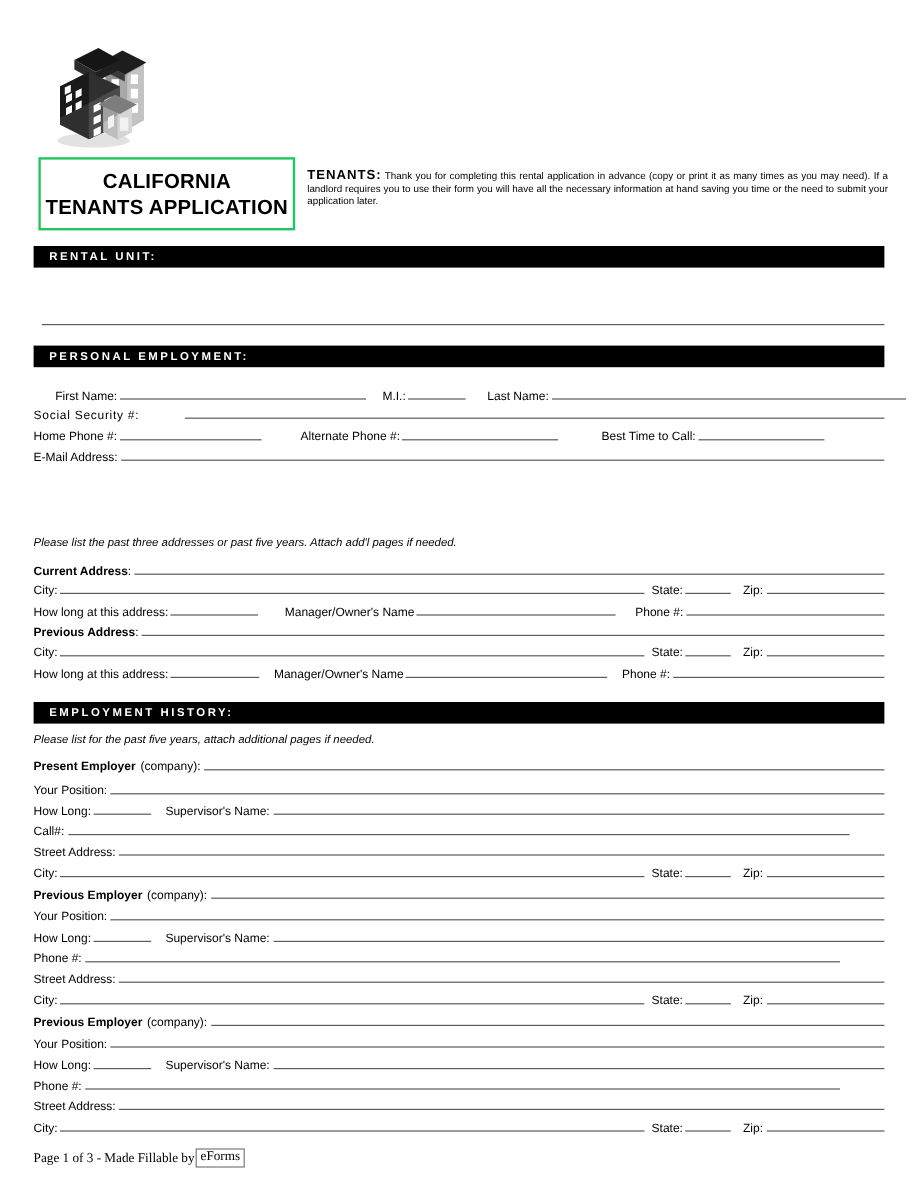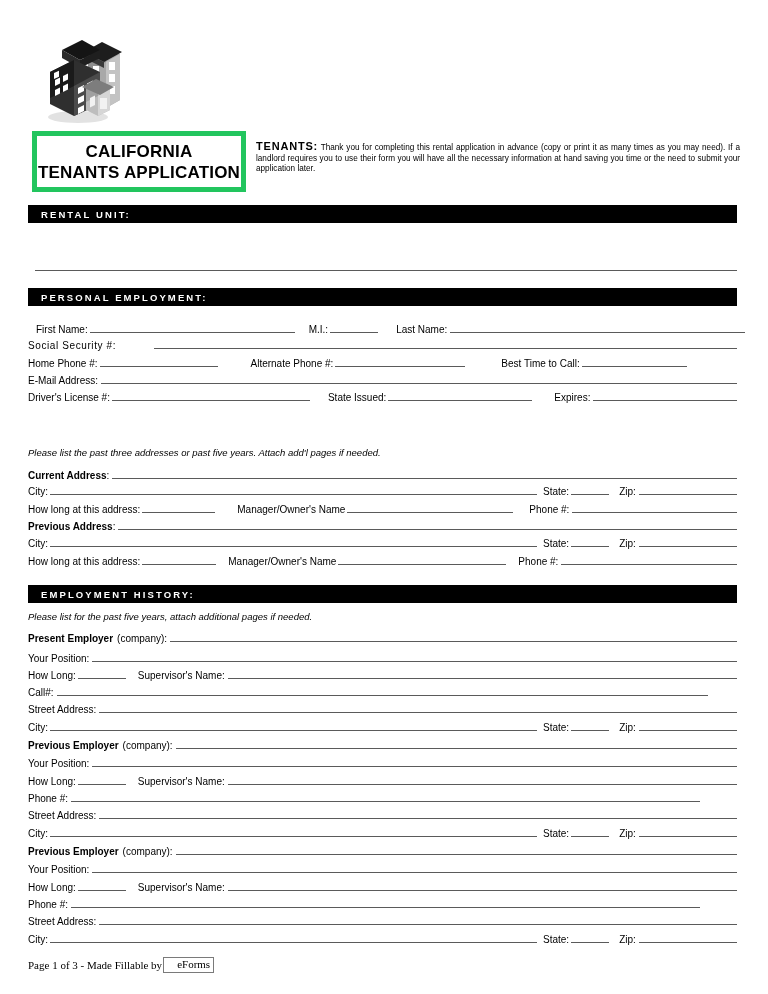--- a/index.html
+++ b/index.html
@@ -33,21 +33,21 @@
     height: 100px;
   }
 
   
   .title-box {
     position: absolute;
     left: 32px;
     top: 131px;
     width: 214px;
     height: 61px;
-    border: 5px solid #22c55e;
+    border: 2px solid #22c55e;
     box-sizing: border-box;
     display: flex;
     flex-direction: column;
     align-items: center;
     justify-content: center;
   }
   .title-line {
     font-weight: bold;
     font-size: 17px;
     line-height: 21px;
@@ -137,21 +137,21 @@
     left: 28px;
     top: 957px;
     font-family: "Liberation Serif", serif;
     font-size: 11px;
     display: flex;
     align-items: center;
     white-space: nowrap;
   }
   .eforms-field {
     border: 1px solid #7a7a7a;
-    padding: 0px 3px 1px 13px;
+    padding: 0px 3px 1px 3px;
     margin-left: 1px;
     font-family: "Liberation Serif", serif;
     font-size: 11px;
     background: #fff;
     line-height: 13px;
   }
 </style>
 </head>
 <body>
 
@@ -219,21 +219,21 @@
     <b>TENANTS:</b>
     <span>Thank you for completing this rental application in advance (copy or print it as many times as you may need). If a landlord requires you to use their form you will have all the necessary information at hand saving you time or the need to submit your application later.</span>
   </div>
 
   <div class="bar" style="top:205px;">RENTAL UNIT:</div>
 
   <div class="rule" style="left:35px; top:270px; width:702px;"></div>
 
   <div class="bar" style="top:288px;">PERSONAL EMPLOYMENT:</div>
 
-  <div class="row" style="left:36px; top:323px; width:709px;">
+  <div class="row" style="left:46px; top:323px; width:709px;">
     <span class="lbl">First Name:</span>
     <span class="fillx" style="width:205px;"></span>
     <span class="gap" style="width:14px;"></span>
     <span class="lbl">M.I.:</span>
     <span class="fillx" style="width:48px;"></span>
     <span class="gap" style="width:18px;"></span>
     <span class="lbl">Last Name:</span>
     <span class="fill"></span>
   </div>
 
@@ -251,30 +251,20 @@
     <span class="gap" style="width:36px;"></span>
     <span class="lbl">Best Time to Call:</span>
     <span class="fillx" style="width:105px;"></span>
   </div>
 
   <div class="row" style="left:28px; top:374px; width:709px;">
     <span class="lbl">E-Mail  Address:</span>
     <span class="fill"></span>
   </div>
 
-  <div class="row" style="left:28px; top:391px; width:709px;">
-    <span class="lbl">Driver's License #:</span>
-    <span class="fillx" style="width:198px;"></span>
-    <span class="gap" style="width:18px;"></span>
-    <span class="lbl">State Issued:</span>
-    <span class="fillx" style="width:144px;"></span>
-    <span class="gap" style="width:22px;"></span>
-    <span class="lbl">Expires:</span>
-    <span class="fill"></span>
-  </div>
 
 
   <div class="italic-note" style="left:28px; top:447px;">Please list the past three addresses or past five years. Attach add'l pages if needed.</div>
 
   <div class="row" style="left:28px; top:469px; width:709px;">
     <span class="lbl bold">Current Address</span>
     <span class="lbl">:</span>
     <span class="fill"></span>
   </div>
 

